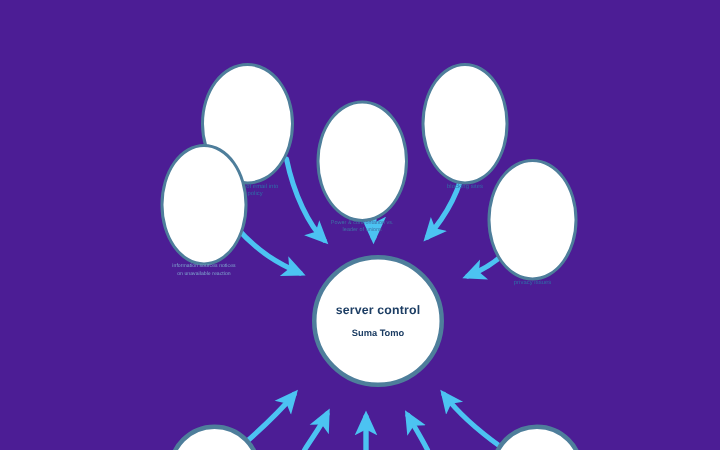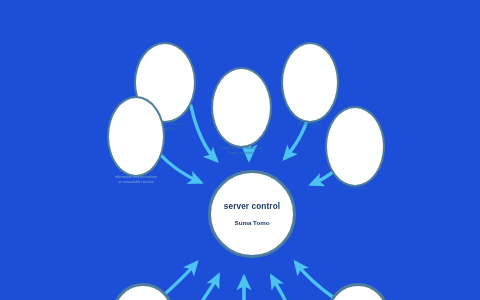--- a/index.html
+++ b/index.html
@@ -11,21 +11,21 @@
   body {
     width: 480px;
     height: 300px;
     overflow: hidden;
     font-family: "Liberation Sans", sans-serif;
   }
   #canvas {
     position: relative;
     width: 480px;
     height: 300px;
-    background: #1d4ed8;
+    background: #4c1d95;
   }
   #edge-layer {
     position: absolute;
     left: 0;
     top: 0;
     width: 480px;
     height: 300px;
   }
   .node {
     position: absolute;

